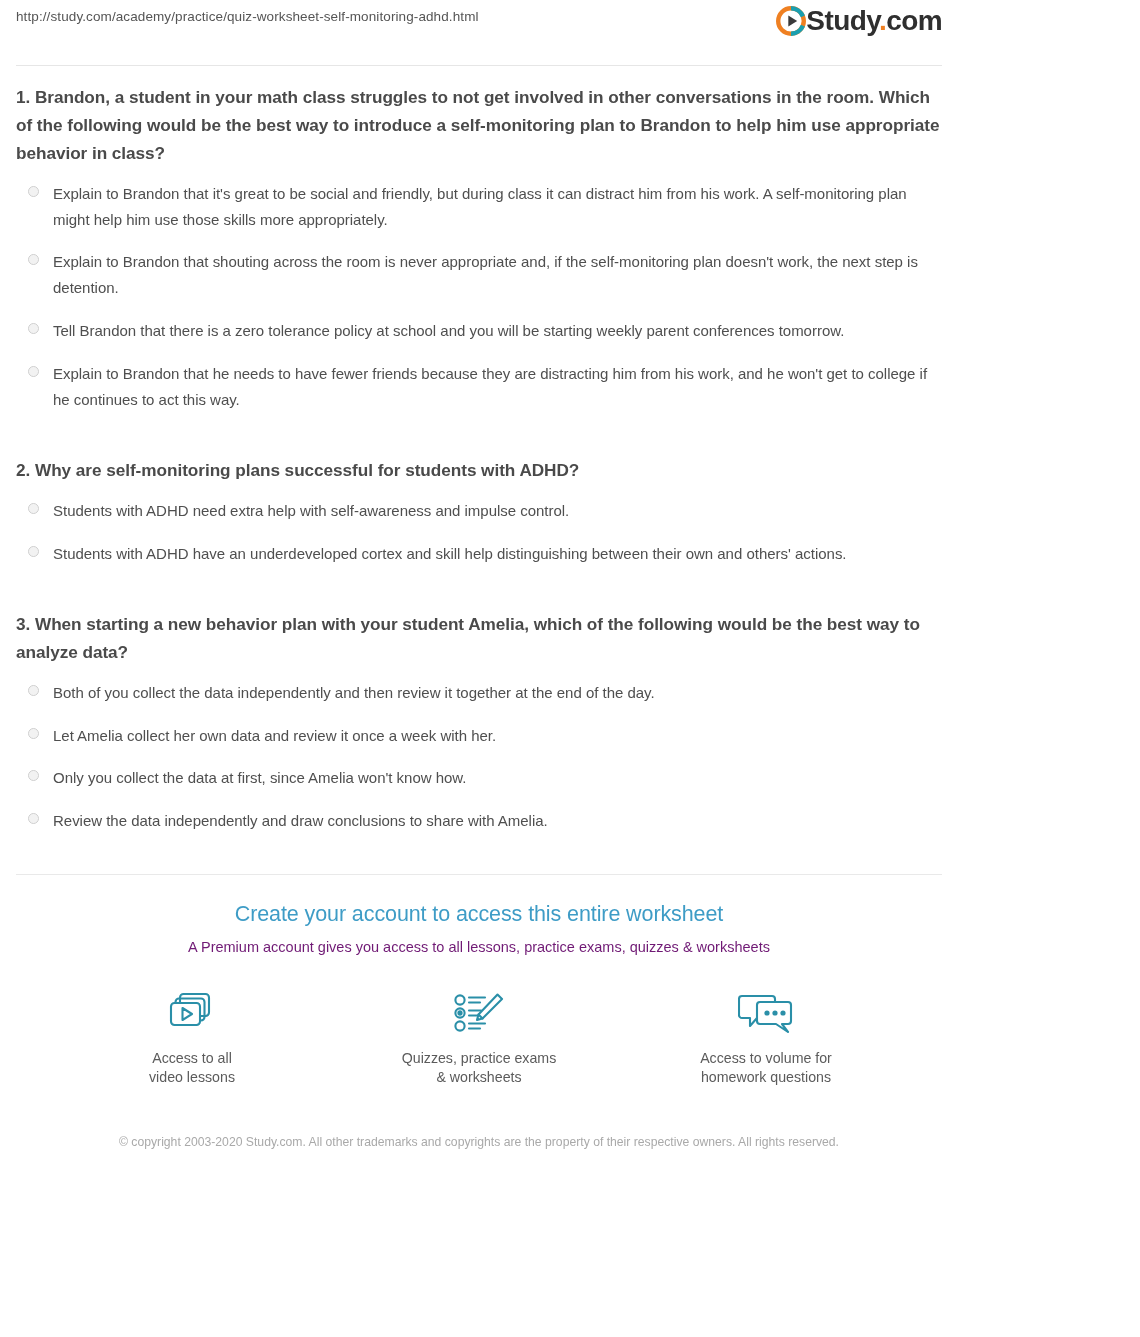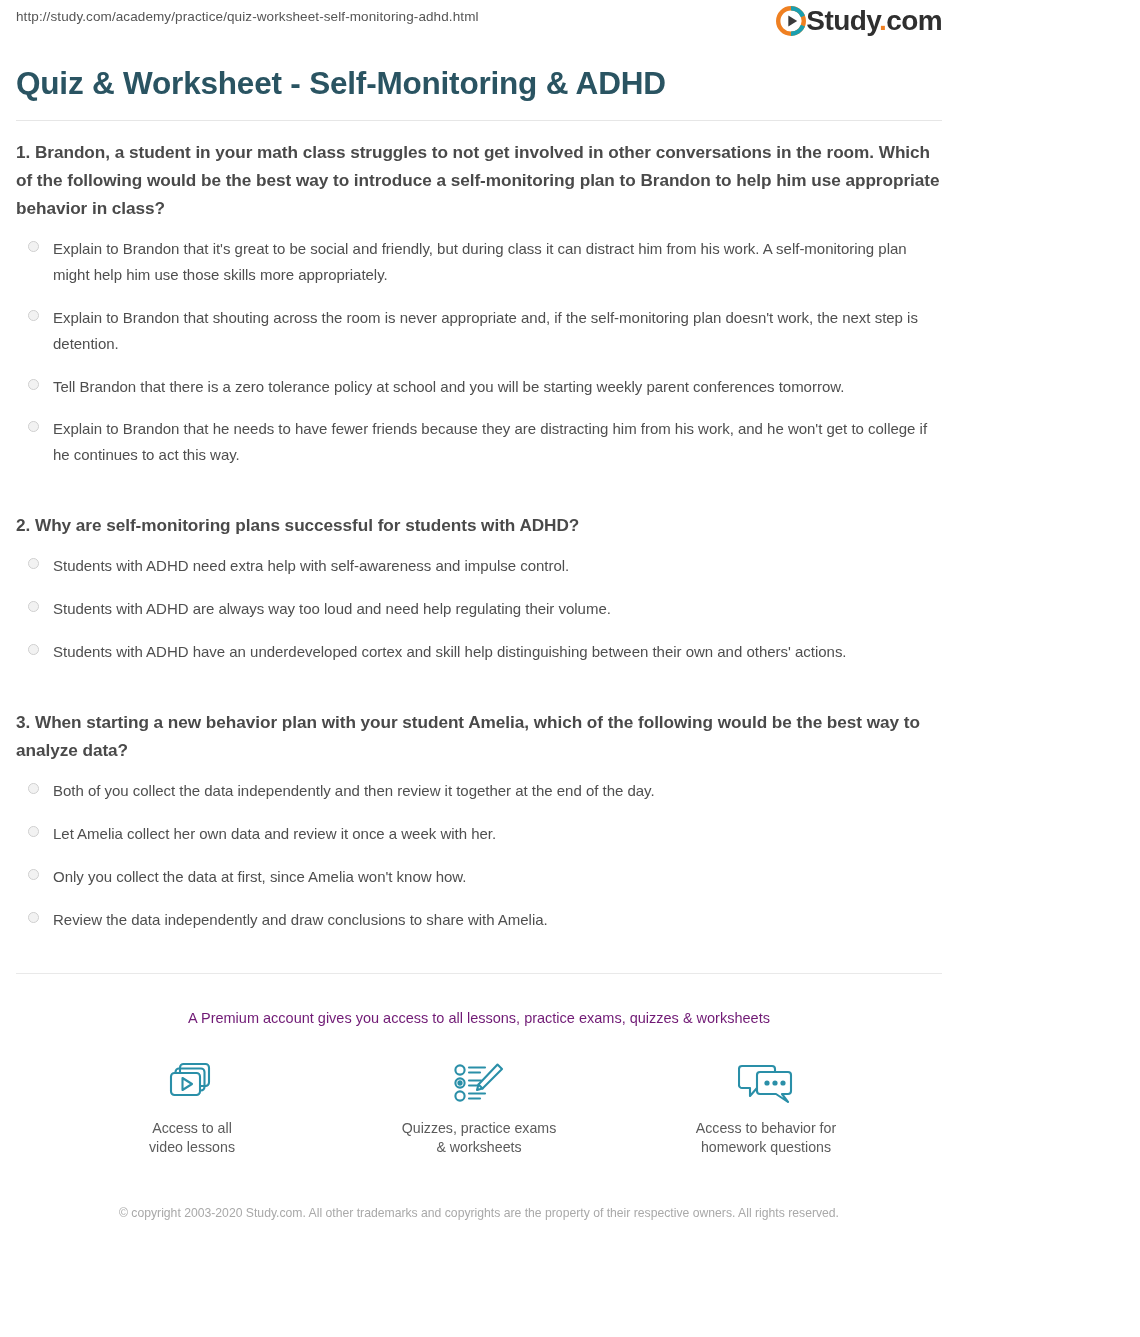--- a/index.html
+++ b/index.html
@@ -175,21 +175,20 @@
           <path d="M15 2.2 A12.8 12.8 0 0 1 15 27.8 A12.8 12.8 0 0 1 15 2.2 Z" fill="none" stroke="#ef8022" stroke-width="4.4"></path>
           <path d="M15 2.2 A12.8 12.8 0 0 1 26.9 10.4" fill="none" stroke="#1a9fb0" stroke-width="4.4" stroke-linecap="butt"></path>
           <path d="M15 27.8 A12.8 12.8 0 0 0 26.9 19.6" fill="none" stroke="#1a9fb0" stroke-width="4.4" stroke-linecap="butt"></path>
           <polygon points="12.3,9.6 21.2,15 12.3,20.4" fill="#3a3a3a"></polygon>
         </svg>
       </span>
       <span class="logo-text"><span>Study</span><span class="dot">.</span><span>com</span></span>
     </div>
   </div>
 
-  <h1 class="page-title">Quiz &amp; Worksheet - Self-Monitoring &amp; ADHD</h1>
   <hr class="rule">
 
   <div class="questions">
 
     <div class="question-block first">
       <p class="question-text">1. Brandon, a student in your math class struggles to not get involved in other conversations in the room. Which of the following would be the best way to introduce a self-monitoring plan to Brandon to help him use appropriate behavior in class?</p>
       <ul class="options">
         <li class="option">
           <span class="radio"></span>
           <span class="option-text">Explain to Brandon that it's great to be social and friendly, but during class it can distract him from his work. A self-monitoring plan might help him use those skills more appropriately.</span>
@@ -211,24 +210,20 @@
 
     <div class="question-block">
       <p class="question-text">2. Why are self-monitoring plans successful for students with ADHD?</p>
       <ul class="options">
         <li class="option">
           <span class="radio"></span>
           <span class="option-text">Students with ADHD need extra help with self-awareness and impulse control.</span>
         </li>
         <li class="option">
           <span class="radio"></span>
-          <span class="option-text">Students with ADHD are always way too loud and need help regulating their volume.</span>
-        </li>
-        <li class="option">
-          <span class="radio"></span>
           <span class="option-text">Students with ADHD have an underdeveloped cortex and skill help distinguishing between their own and others' actions.</span>
         </li>
       </ul>
     </div>
 
     <div class="question-block">
       <p class="question-text">3. When starting a new behavior plan with your student Amelia, which of the following would be the best way to analyze data?</p>
       <ul class="options">
         <li class="option">
           <span class="radio"></span>
@@ -247,20 +242,21 @@
           <span class="option-text">Review the data independently and draw conclusions to share with Amelia.</span>
         </li>
       </ul>
     </div>
 
   </div>
 
   <hr class="cta-divider">
 
   <div class="cta">
+    <div class="cta-heading">Create your account to access this entire worksheet</div>
     <div class="cta-sub">A Premium account gives you access to all lessons, practice exams, quizzes &amp; worksheets</div>
 
     <div class="features">
 
       <div class="feature">
         <div class="feature-icon">
           <svg width="52" height="48" viewBox="0 0 52 48">
             <g fill="none" stroke="#2a8fa8" stroke-width="2.1" stroke-linejoin="round">
               <rect x="14" y="5" width="29" height="22" rx="3.5"></rect>
               <rect x="9.5" y="9.5" width="29" height="22" rx="3.5"></rect>
@@ -301,21 +297,21 @@
           <svg width="56" height="48" viewBox="0 0 56 48">
             <g fill="none" stroke="#2a8fa8" stroke-width="2.1" stroke-linejoin="round">
               <path d="M4 7 h30 a3 3 0 0 1 3 3 v16 a3 3 0 0 1 -3 3 h-15 l-7 8 v-8 h-8 a3 3 0 0 1 -3 -3 v-16 a3 3 0 0 1 3 -3 z" fill="#ffffff"></path>
               <path d="M22 13 h28 a3 3 0 0 1 3 3 v16 a3 3 0 0 1 -3 3 h-6 l6 8 l-12 -8 h-16 a3 3 0 0 1 -3 -3 v-16 a3 3 0 0 1 3 -3 z" fill="#ffffff"></path>
             </g>
             <circle cx="29" cy="24" r="2.6" fill="#2a8fa8"></circle>
             <circle cx="37" cy="24" r="2.6" fill="#2a8fa8"></circle>
             <circle cx="45" cy="24" r="2.6" fill="#2a8fa8"></circle>
           </svg>
         </div>
-        <div class="feature-label">Access to behavior for
+        <div class="feature-label">Access to volume for
 homework questions</div>
       </div>
 
     </div>
   </div>
 
   <div class="copyright">© copyright 2003-2020 Study.com. All other trademarks and copyrights are the property of their respective owners. All rights reserved.</div>
 
 </div>
 

